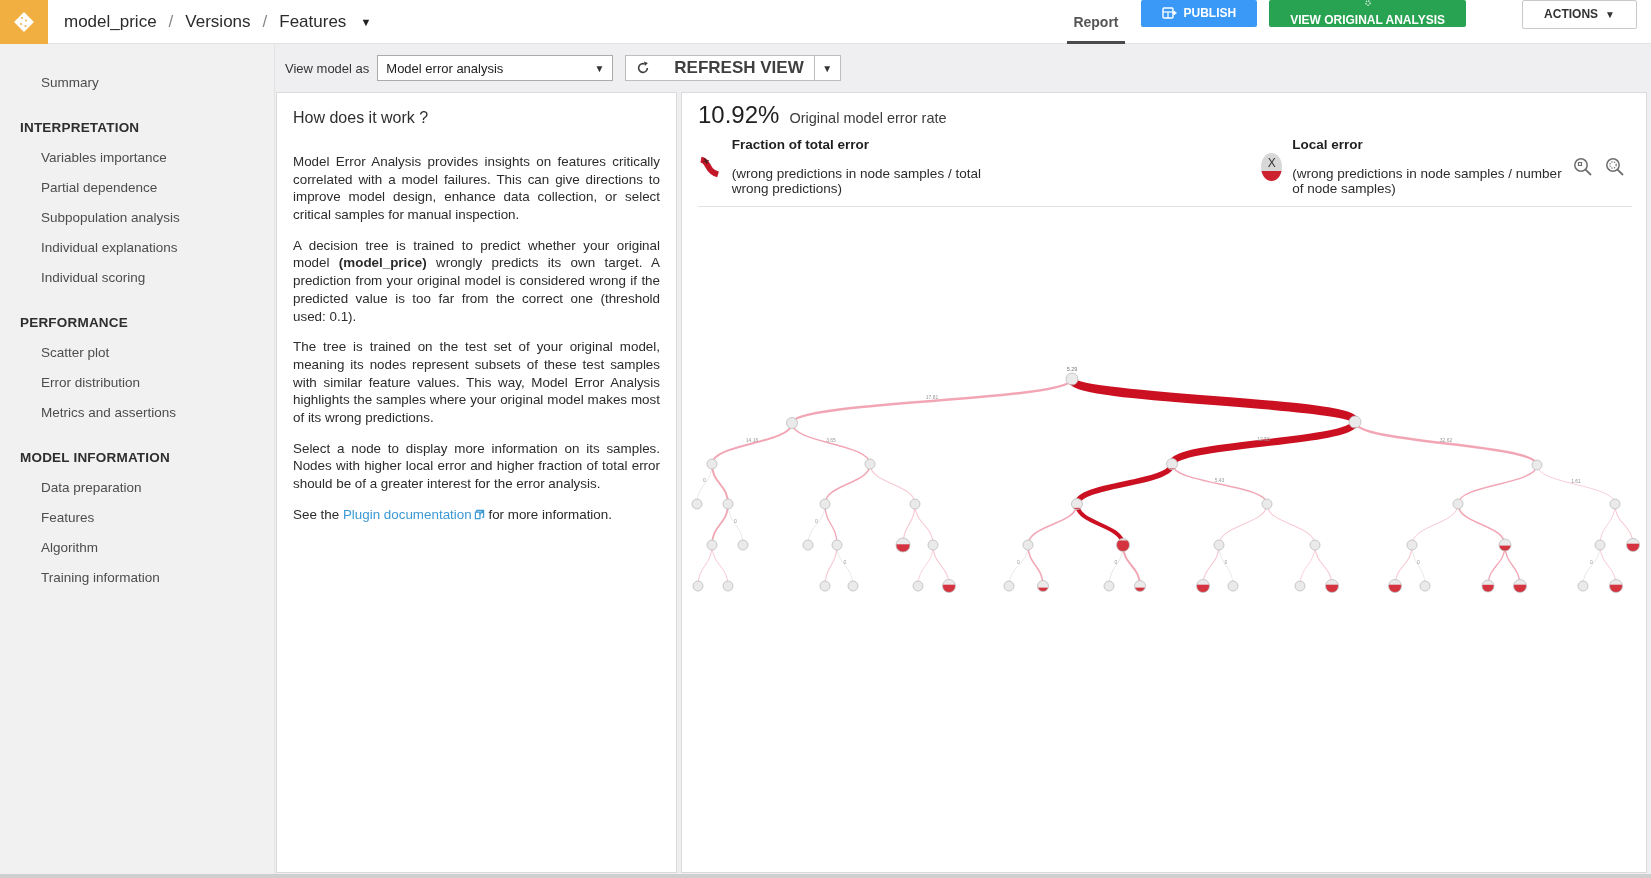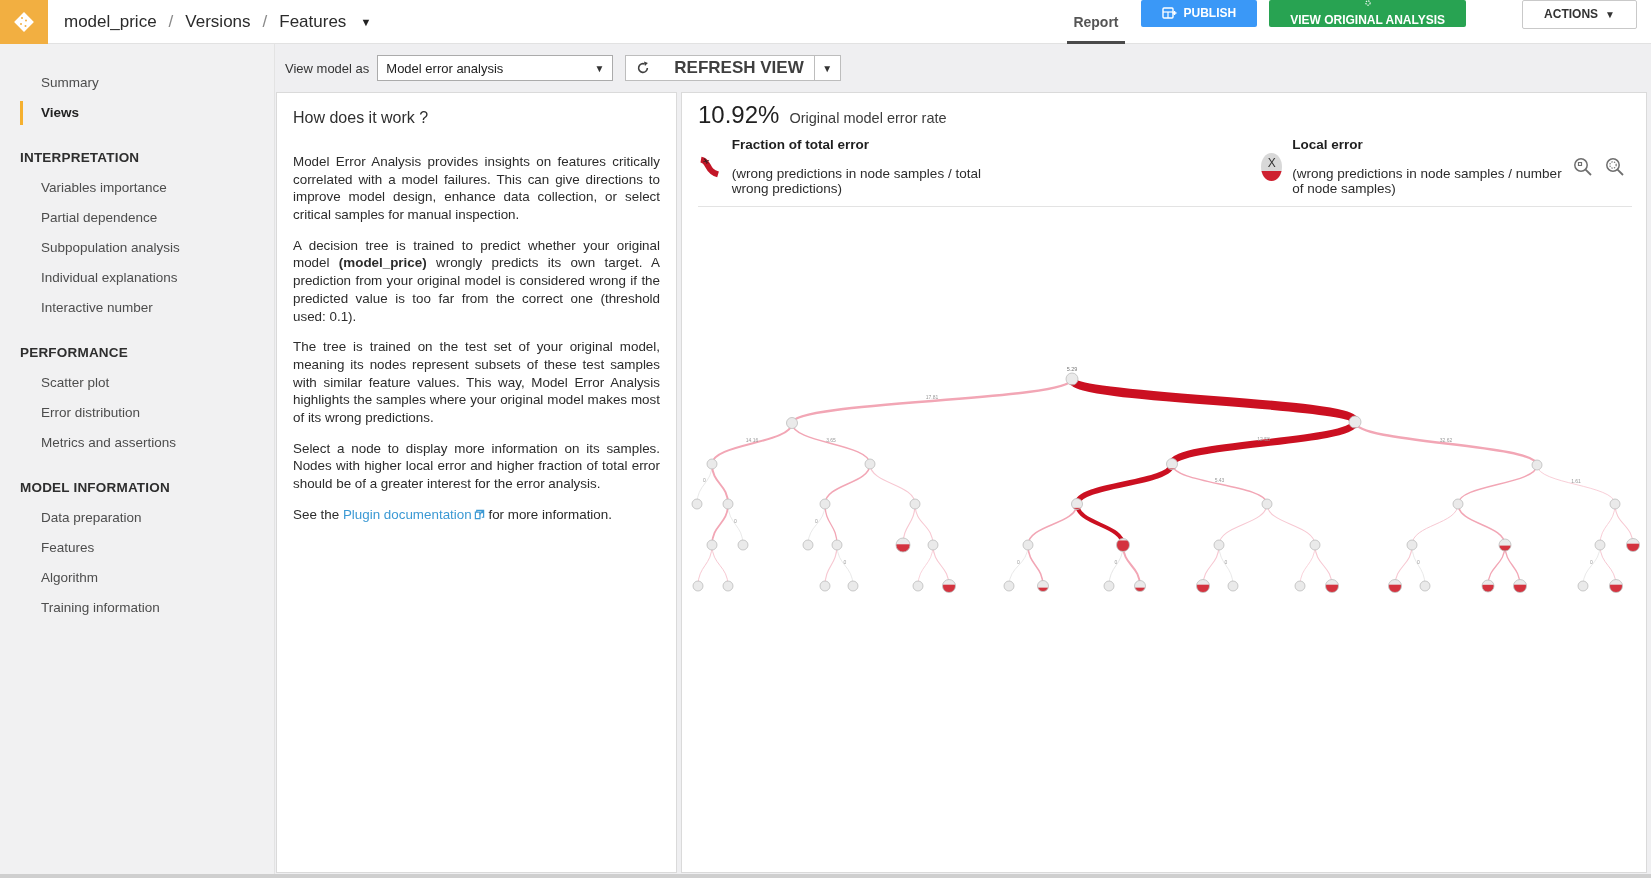--- a/index.html
+++ b/index.html
@@ -128,34 +128,32 @@
     <div class="btn btn-outline">
       <span>ACTIONS</span>
       <span class="caret">▼</span>
     </div>
   </div>
 </div>
 
 <div class="sidebar">
   <div class="nav-item">
     <span>Summary</span></div>
-  <div class="nav-item active">
-    <span>Views</span></div>
 
   <div class="nav-section">INTERPRETATION</div>
   <div class="nav-item">
     <span>Variables importance</span></div>
   <div class="nav-item">
     <span>Partial dependence</span></div>
   <div class="nav-item">
     <span>Subpopulation analysis</span></div>
   <div class="nav-item">
     <span>Individual explanations</span></div>
   <div class="nav-item">
-    <span>Interactive number</span></div>
+    <span>Individual scoring</span></div>
 
   <div class="nav-section">PERFORMANCE</div>
   <div class="nav-item">
     <span>Scatter plot</span></div>
   <div class="nav-item">
     <span>Error distribution</span></div>
   <div class="nav-item">
     <span>Metrics and assertions</span></div>
 
   <div class="nav-section">MODEL INFORMATION</div>

